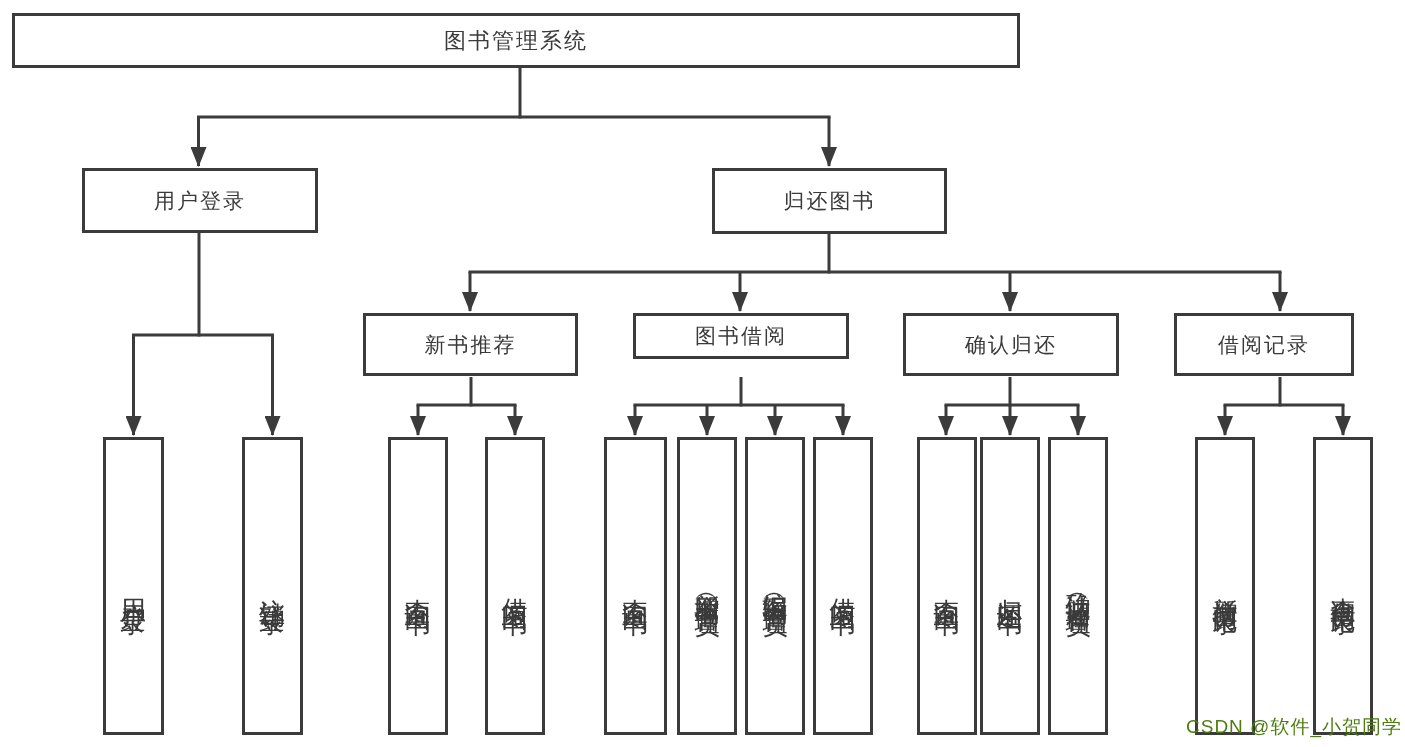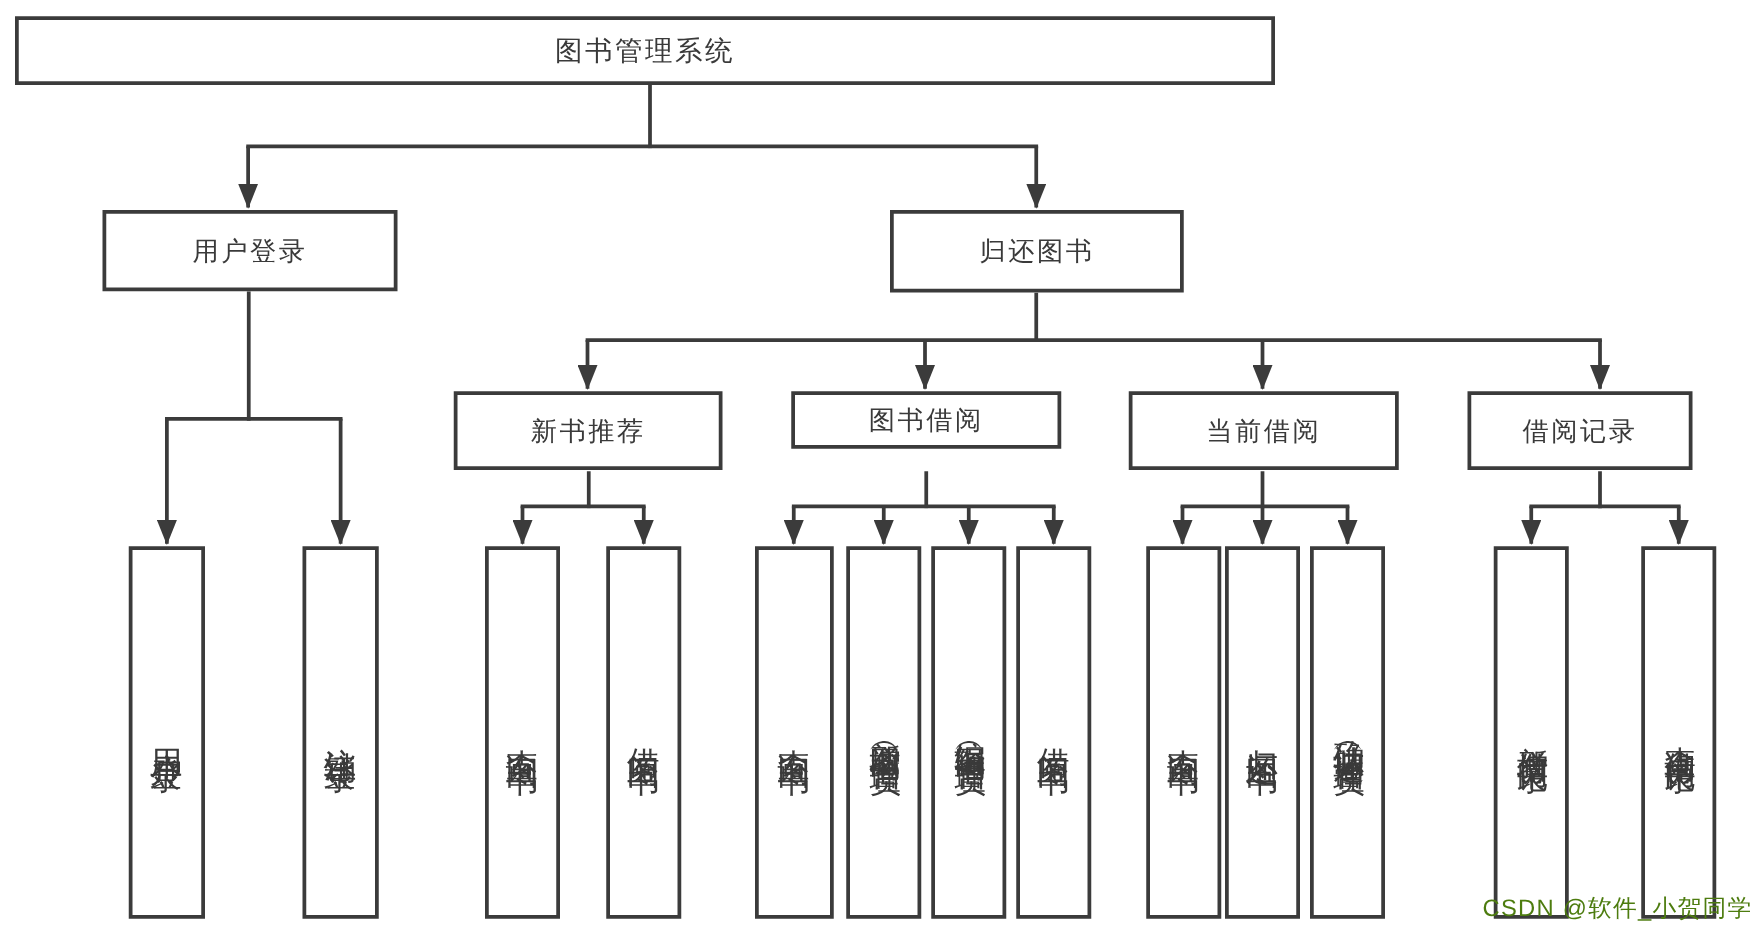--- a/index.html
+++ b/index.html
@@ -100,21 +100,21 @@
     </g>
   </svg>
 
   <div class="node root-node" style="left:12px; top:13px; width:1008px; height:55px;">图书管理系统</div>
 
   <div class="node h-node" style="left:82px; top:168px; width:236px; height:65px;">用户登录</div>
   <div class="node h-node" style="left:712px; top:168px; width:235px; height:66px;">归还图书</div>
 
   <div class="node h-node" style="left:363px; top:313px; width:215px; height:63px;">新书推荐</div>
   <div class="node h-node" style="left:633px; top:313px; width:216px; height:46px;">图书借阅</div>
-  <div class="node h-node" style="left:903px; top:313px; width:216px; height:63px;">当前借阅</div>
+  <div class="node h-node" style="left:903px; top:313px; width:216px; height:63px;">确认归还</div>
   <div class="node h-node" style="left:1174px; top:313px; width:180px; height:63px;">借阅记录</div>
 
   <div class="node v-node" style="left:103px; top:437px; width:61px; height:298px;">用户登录</div>
   <div class="node v-node" style="left:242px; top:437px; width:61px; height:298px;">注销登录</div>
 
   <div class="node v-node" style="left:388px; top:437px; width:60px; height:298px;">查询图书</div>
   <div class="node v-node" style="left:485px; top:437px; width:60px; height:298px;">借阅图书</div>
 
   <div class="node v-node" style="left:604px; top:437px; width:63px; height:298px;">查询图书</div>
   <div class="node v-node v-long" style="left:677px; top:437px; width:60px; height:298px;">新增图书（管理员）</div>

